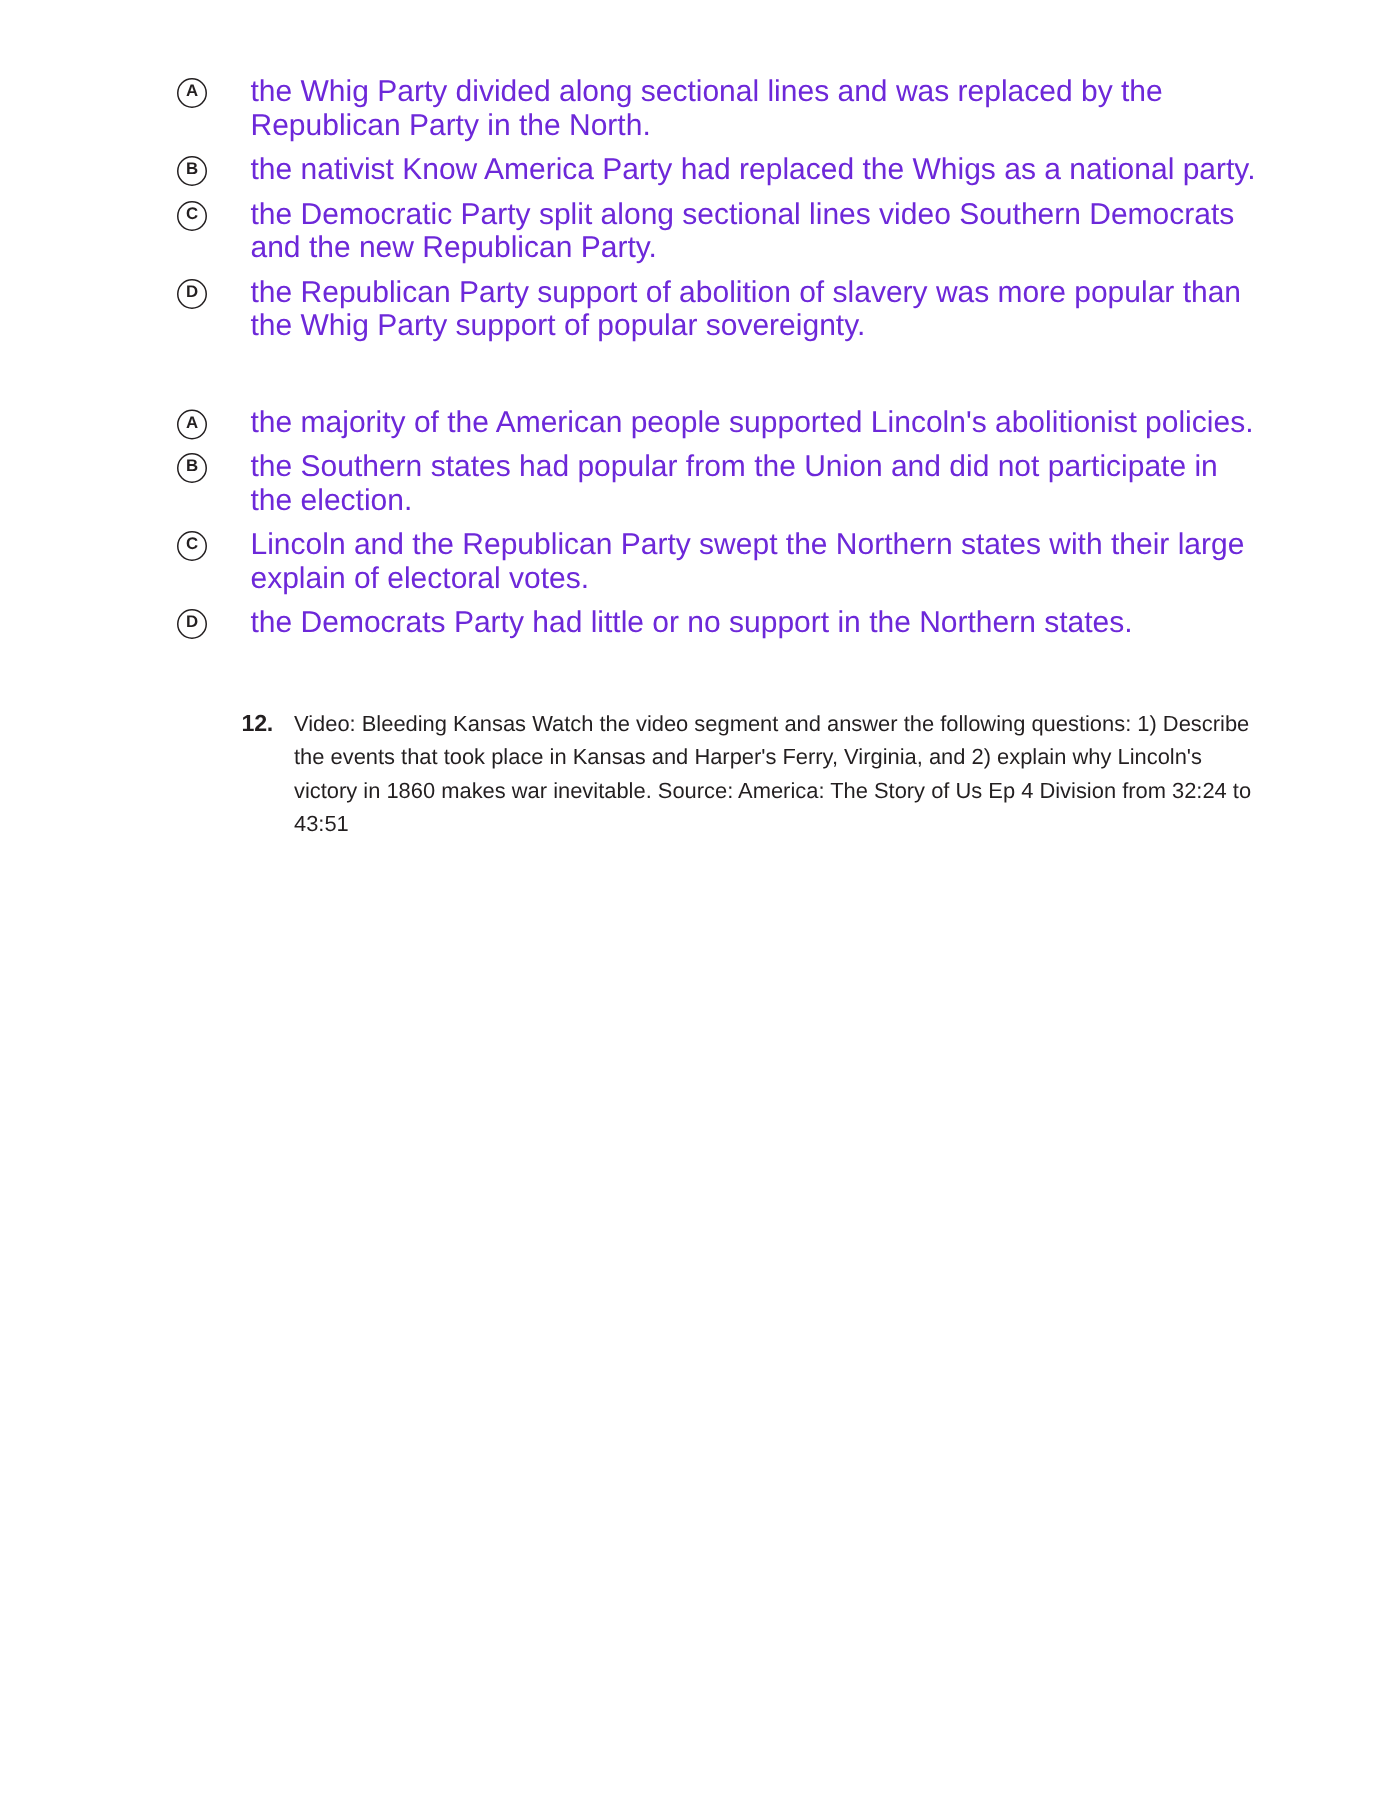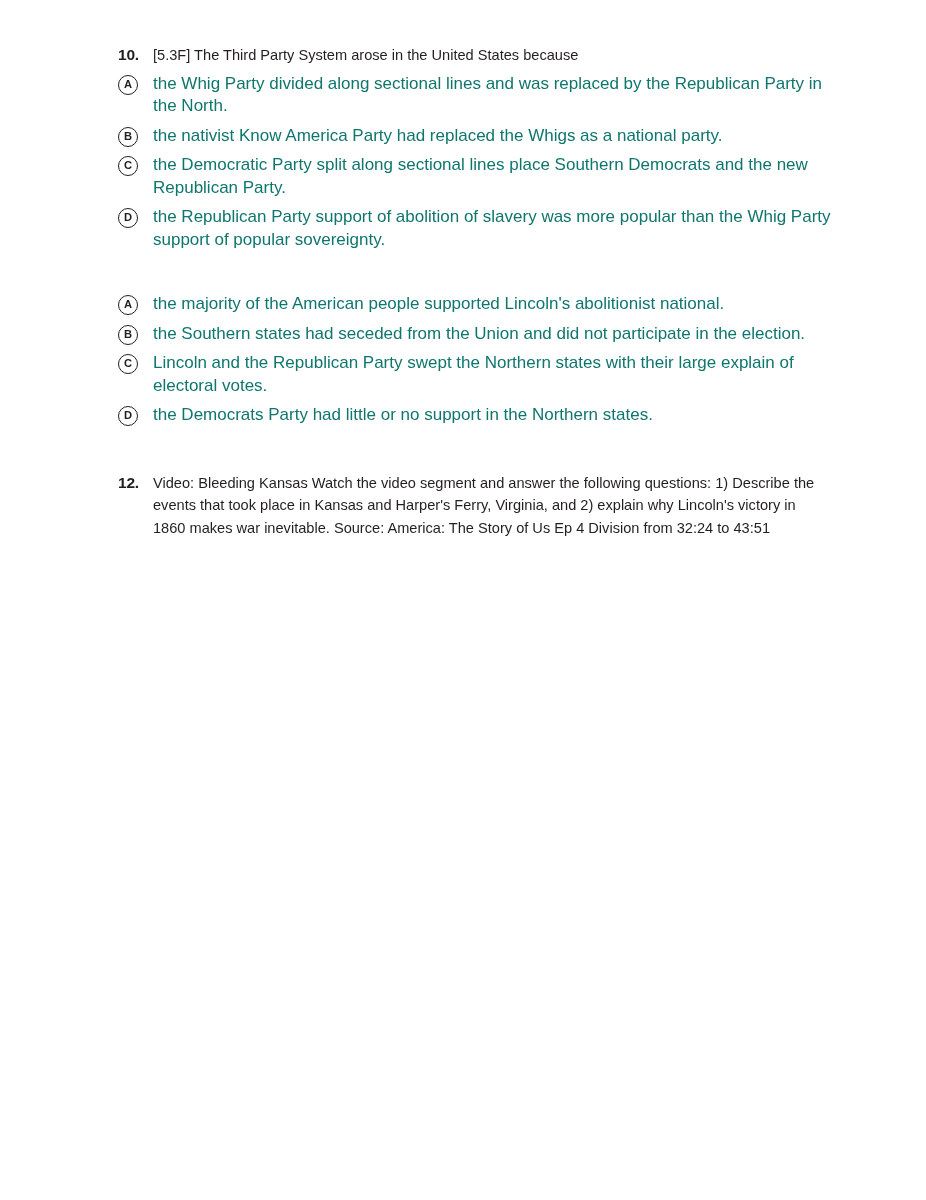--- a/index.html
+++ b/index.html
@@ -22,21 +22,21 @@
     background: #ffffff;
     box-sizing: border-box;
     padding: 44px 88px 0 118px;
   }
 
   .question-block {
     position: relative;
   }
   .question-block.q10 { margin-top: 0; }
   .question-block.q11 { margin-top: 42px; }
-  .question-block.q12 { margin-top: 45px; }
+  .question-block.q12 { margin-top: 45px; margin-left: 43px; }
 
   
   .stem-row {
     display: flex;
     align-items: flex-start;
   }
   .q-number {
     flex: 0 0 35px;
     width: 35px;
     font-size: 15.5px;
@@ -81,83 +81,80 @@
     display: flex;
     align-items: center;
     justify-content: center;
     font-size: 11.2px;
     font-weight: bold;
     line-height: 1;
     color: #231f20;
   }
   .opt-text {
     flex: 1 1 auto;
-    font-size: 17px;
+    font-size: 20px;
     line-height: 22.5px;
-    color: #0f766e;
+    color: #6d28d9;
     max-width: 690px;
+    margin-left: 14px;
   }
   .opt-text.wide {
     max-width: 700px;
   }
 </style>
 </head>
 <body>
 
 <div class="page">
 
   <div class="question-block q10">
-    <div class="stem-row">
-      <div class="q-number">10.</div>
-      <div class="stem-text">[5.3F] The Third Party System arose in the United States because</div>
-    </div>
 
     <div class="option-row first-option">
       <div class="opt-marker">
         <div class="opt-circle">A</div>
       </div>
       <div class="opt-text">the Whig Party divided along sectional lines and was replaced by the Republican Party in the North.</div>
     </div>
 
     <div class="option-row">
       <div class="opt-marker">
         <div class="opt-circle">B</div>
       </div>
       <div class="opt-text">the nativist Know America Party had replaced the Whigs as a national party.</div>
     </div>
 
     <div class="option-row">
       <div class="opt-marker">
         <div class="opt-circle">C</div>
       </div>
-      <div class="opt-text">the Democratic Party split along sectional lines place Southern Democrats and the new Republican Party.</div>
+      <div class="opt-text">the Democratic Party split along sectional lines video Southern Democrats and the new Republican Party.</div>
     </div>
 
     <div class="option-row">
       <div class="opt-marker">
         <div class="opt-circle">D</div>
       </div>
       <div class="opt-text">the Republican Party support of abolition of slavery was more popular than the Whig Party support of popular sovereignty.</div>
     </div>
   </div>
 
   <div class="question-block q11">
 
     <div class="option-row first-option">
       <div class="opt-marker">
         <div class="opt-circle">A</div>
       </div>
-      <div class="opt-text">the majority of the American people supported Lincoln's abolitionist national.</div>
+      <div class="opt-text">the majority of the American people supported Lincoln's abolitionist policies.</div>
     </div>
 
     <div class="option-row">
       <div class="opt-marker">
         <div class="opt-circle">B</div>
       </div>
-      <div class="opt-text">the Southern states had seceded from the Union and did not participate in the election.</div>
+      <div class="opt-text">the Southern states had popular from the Union and did not participate in the election.</div>
     </div>
 
     <div class="option-row">
       <div class="opt-marker">
         <div class="opt-circle">C</div>
       </div>
       <div class="opt-text wide">Lincoln and the Republican Party swept the Northern states with their large explain of electoral votes.</div>
     </div>
 
     <div class="option-row">

